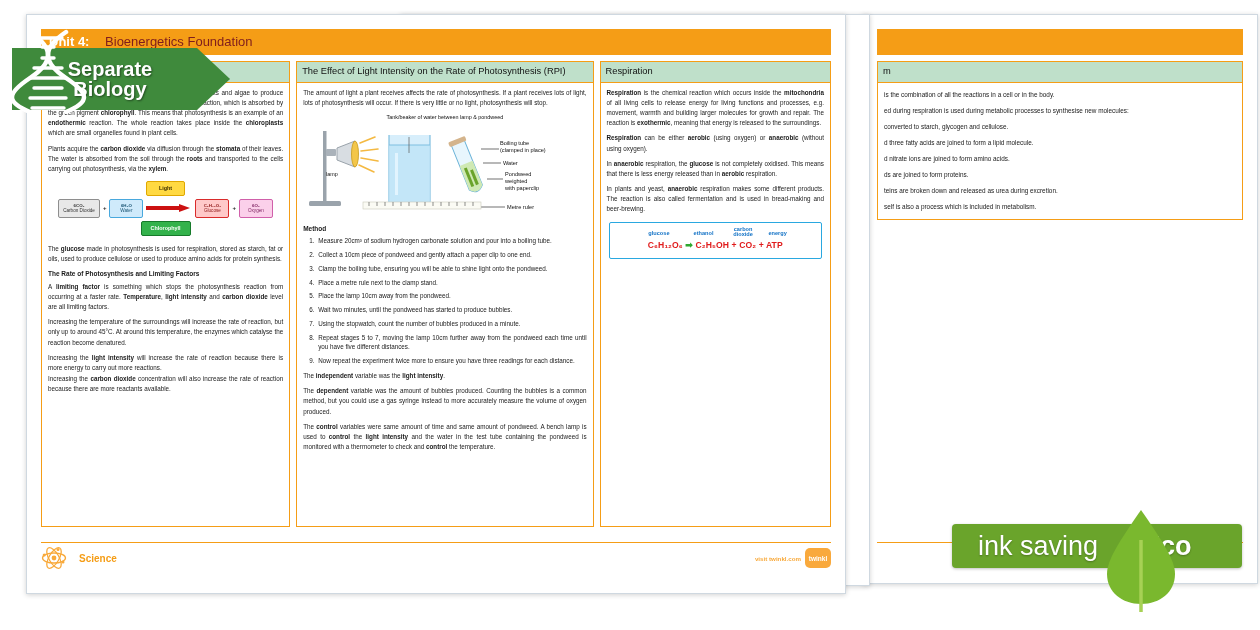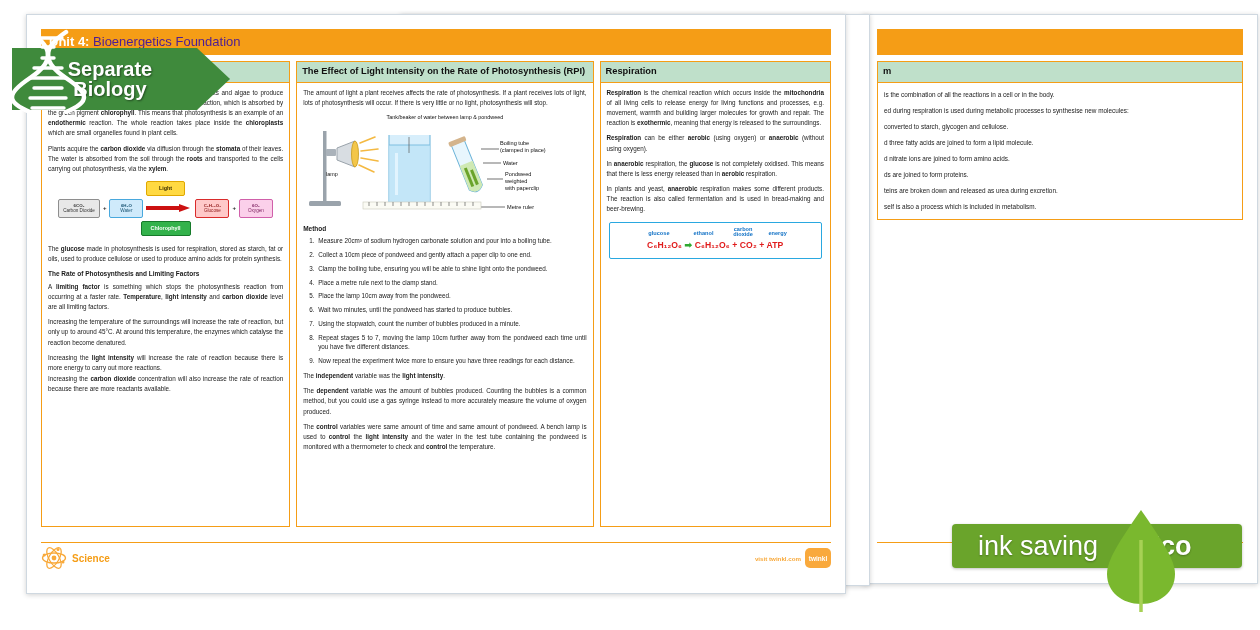--- a/index.html
+++ b/index.html
@@ -24,37 +24,37 @@
   .page-inner { position: absolute; inset: 0; padding: 14px 14px 0 14px; }
 
   
   .title-bar {
     background: #f59d16; color:#fff;
     height: 26px; line-height: 26px;
     font-size: 13px; font-weight: bold;
     padding-left: 8px; white-space: nowrap;
   }
   .title-bar .unit { color:#ffffff; }
-  .title-bar .sub  { color:#4c1d95; font-weight: normal; }
+  .title-bar .sub  { color:#7f1d1d; font-weight: normal; margin-left: 12px; }
 
   
   .cols { display: flex; gap: 6px; margin-top: 6px; height: 466px; }
   .col {
     border: 1.5px solid #f59d16;
     background:#fff;
     display: flex; flex-direction: column;
     overflow: hidden;
   }
   .col.c1 { width: 253px; }
   .col.c2 { width: 302px; }
   .col.c3 { width: 235px; }
   .col-head {
     background: #bfe0ca;
     border-bottom: 1.5px solid #f59d16;
-    font-size: 9.3px; font-weight: bold; color:#111;
+    font-size: 9.3px; font-weight: normal; color:#111;
     padding: 4px 5px; line-height: 1.25;
   }
   .col-body { padding: 5px 6px; font-size: 6.3px; line-height: 1.62; color:#1a1a1a; text-align: justify; flex:1; }
   .col-body p { margin-bottom: 5px; }
   .col-body b, .col-body strong { font-weight: bold; }
   .sub-head { font-weight: bold; font-size: 6.5px; margin-bottom: 2px; }
 
   
   .eq-diagram { margin: 7px 0 8px; display:flex; flex-direction:column; align-items:center; }
   .eq-row { display:flex; align-items:center; gap:3px; }
@@ -90,21 +90,21 @@
   }
   .reqn .words { font-size:5.6px; color:#1473c6; font-weight:bold; line-height:1.05; margin-bottom:1px; }
   .reqn .words span { display:inline-block; vertical-align:bottom; }
   .reqn .formula { font-size:8.6px; color:#e01b1b; font-weight:bold; letter-spacing:.1px; white-space:nowrap; }
   .reqn .formula .arrow { color:#2fa82f; font-size:9px; }
 
   
   .footer { position:absolute; left:14px; right:14px; bottom:24px; }
   .footer-rule { border-top:1.6px solid #f59d16; }
   .footer-inner { display:flex; align-items:center; justify-content:space-between; padding-top:4px; }
-  .brand { display:flex; align-items:center; gap:5px; }
+  .brand { display:flex; align-items:center; gap:12px; }
   .brand-label { color:#f59d16; font-weight:bold; font-size:10px; }
   .twinkl { display:flex; align-items:center; gap:4px; }
   .twinkl-url { color:#f8a93a; font-size:6.2px; font-weight:bold; }
   .twinkl-logo {
     width:26px; height:20px; background:#f9a93c; border-radius:5px;
     color:#fff; font-size:6.5px; font-weight:bold;
     display:flex; align-items:center; justify-content:center;
   }
 
   
@@ -320,21 +320,21 @@
           <div class="reqn">
             <div class="words">
               <span style="width:44px">glucose</span>
               <span style="width:42px">ethanol</span>
               <span style="width:34px;line-height:.95">carbon dioxide</span>
               <span style="width:32px">energy</span>
             </div>
             <div class="formula">
               <span>C₆H₁₂O₆</span>
               <span class="arrow">➡</span>
-              <span>C₆H₁₂O₆ + CO₂ + ATP</span>
+              <span>C₂H₅OH + CO₂ + ATP</span>
             </div>
           </div>
         </div>
       </div>
     </div>
 
     <div class="footer">
       <div class="footer-rule"></div>
       <div class="footer-inner">
         <div class="brand">

